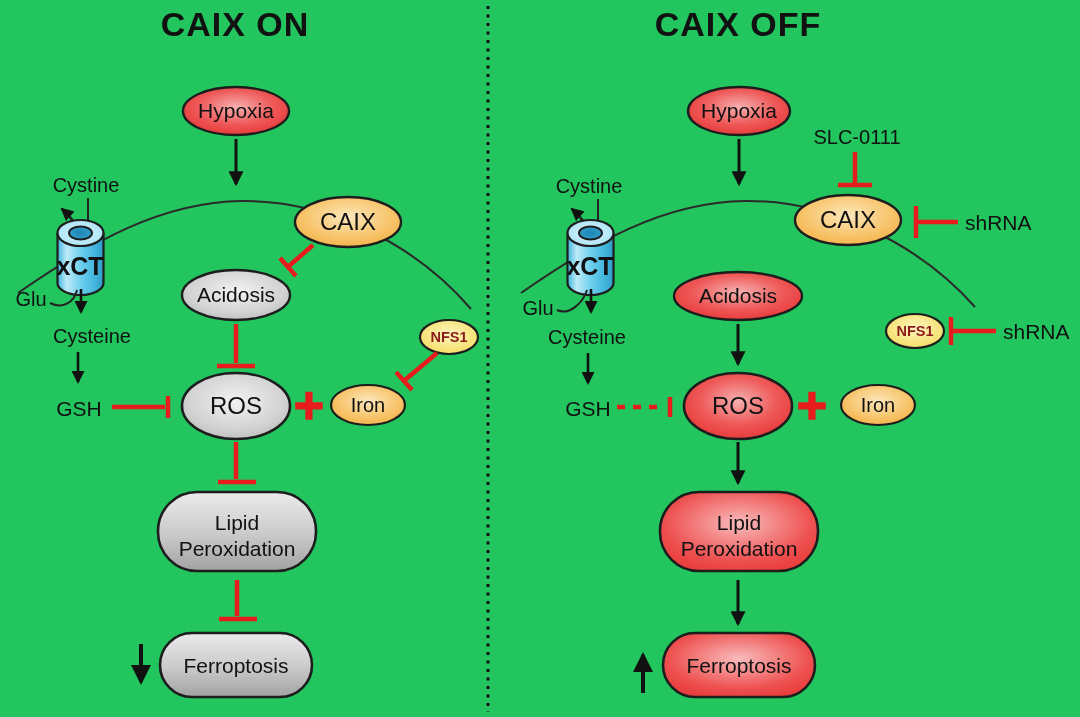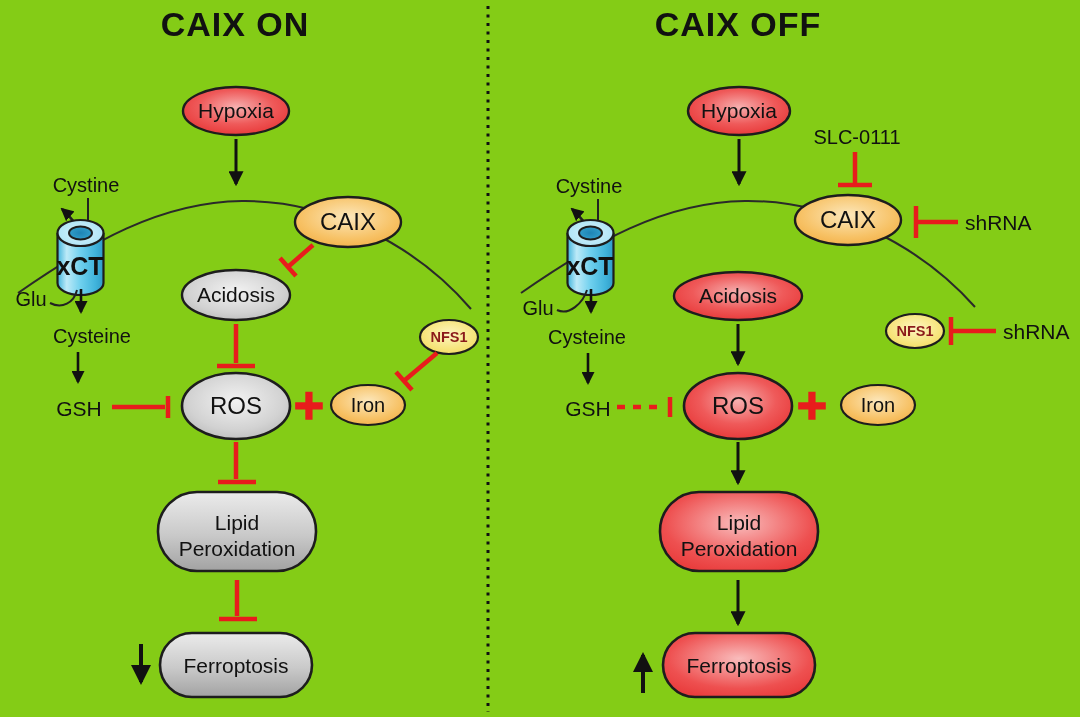--- a/index.html
+++ b/index.html
@@ -1,16 +1,16 @@
 <!DOCTYPE html>
 <html><head>
 <meta charset="utf-8">
 <style>
   html,body{margin:0;padding:0;background:#ffffff;}
-  .stage{width:1080px;height:717px;background:#84cc16;position:relative;overflow:hidden;text-align:right;}
+  .stage{width:1080px;height:717px;background:#22c55e;position:relative;overflow:hidden;text-align:right;}
   svg{display:block;}
   text{font-family:"Liberation Sans","DejaVu Sans",sans-serif;fill:#111;}
   .title{font-size:34px;font-weight:bold;letter-spacing:1px;}
   .nodelabel{font-size:21px;}
   .big{font-size:24px;}
   .side{font-size:20px;}
   .tiny{font-size:14.5px;font-weight:bold;fill:#8b1a1a;}
   .plus{font-size:52px;font-weight:bold;fill:#e81c1c;stroke:#e81c1c;stroke-width:1.5px;}
 </style>
 </head>

